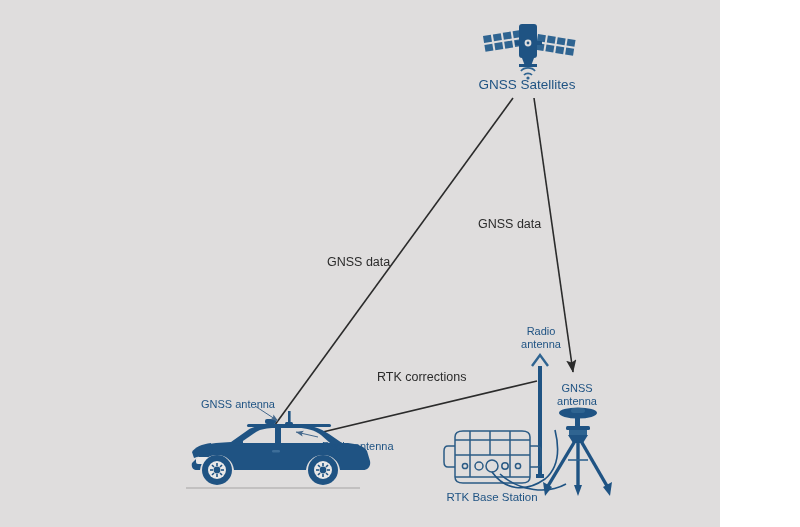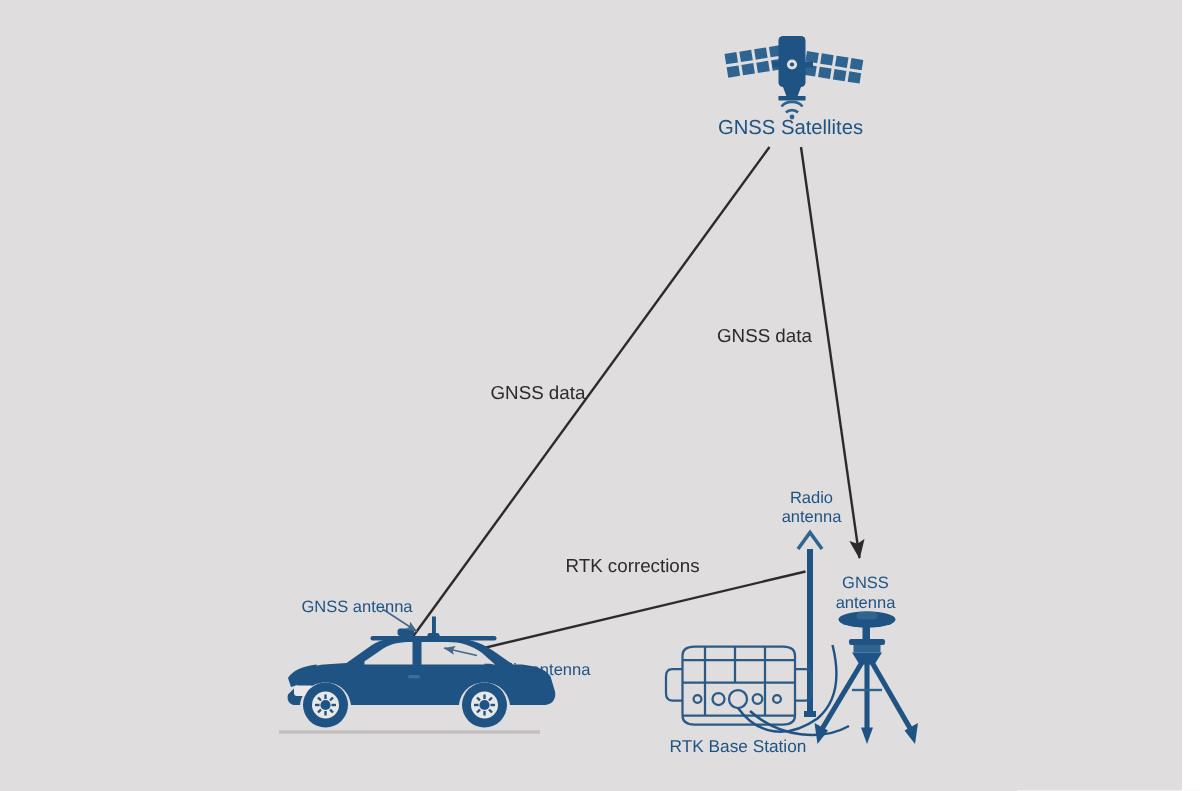--- a/index.html
+++ b/index.html
@@ -6,21 +6,21 @@
   html, body {
     margin: 0;
     padding: 0;
     background: #ffffff;
   }
   body {
     font-family: "Liberation Sans", sans-serif;
   }
   #diagram-root {
     position: relative;
-    width: 788px;
+    width: 720px;
     height: 527px;
     background: #dfdddd;
     overflow: hidden;
   }
   #diagram-svg {
     position: absolute;
     left: 0;
     top: 0;
     width: 800px;
     height: 527px;

